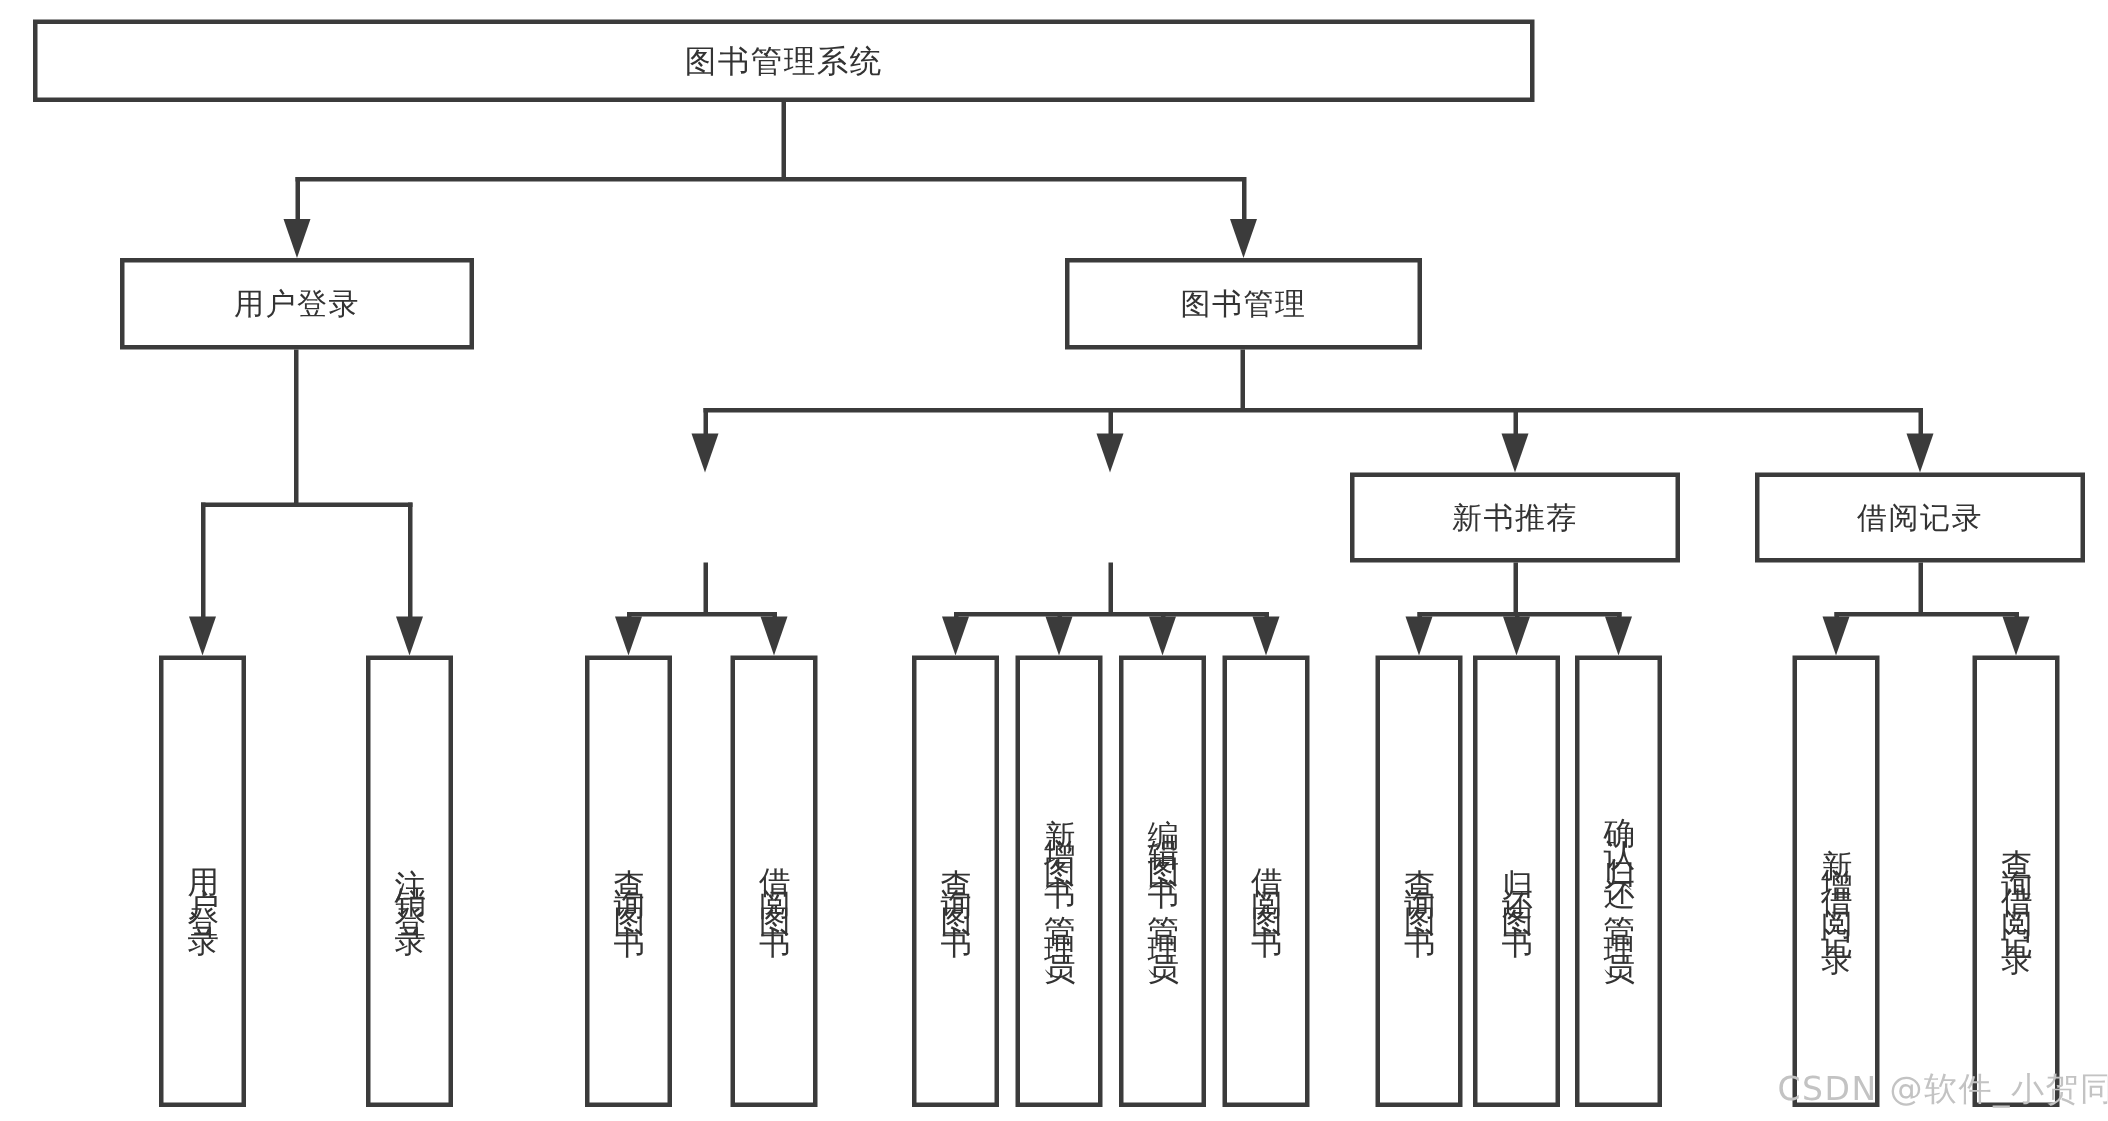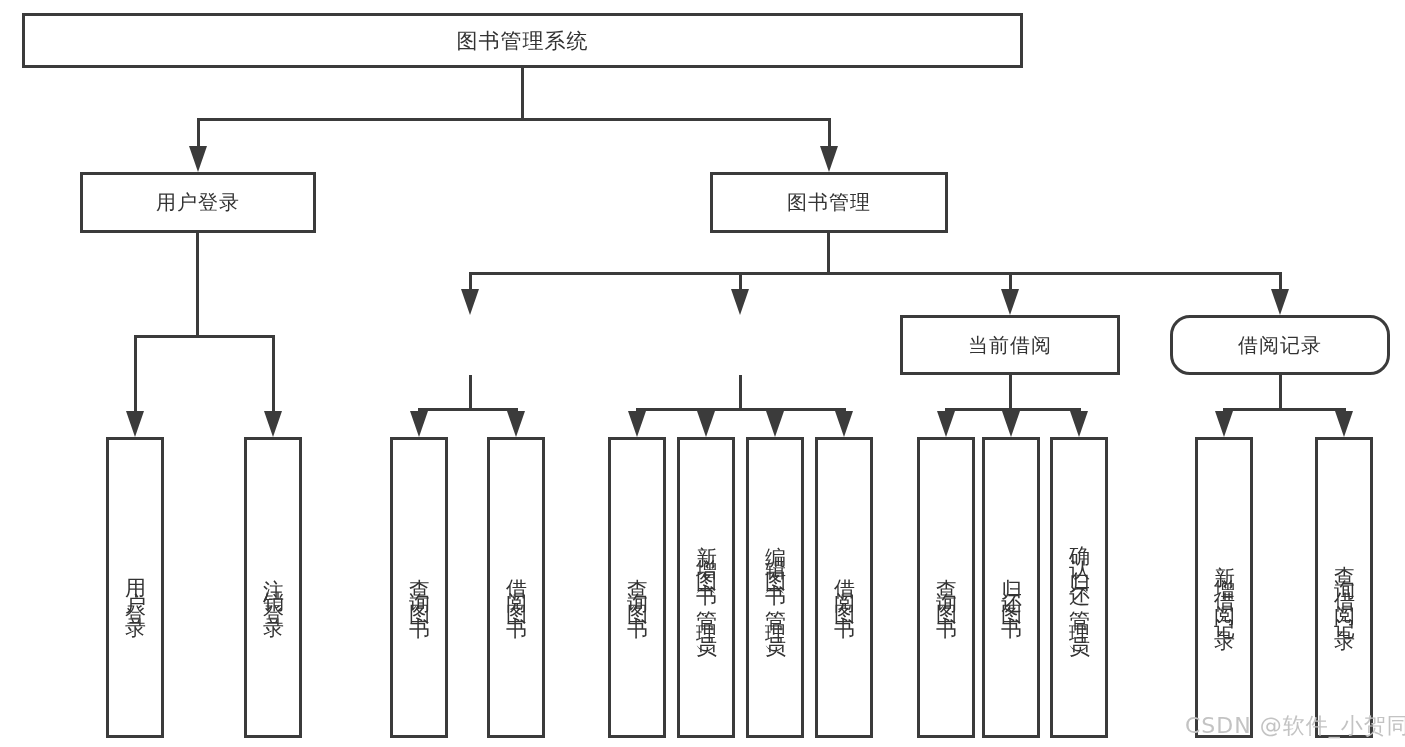--- a/index.html
+++ b/index.html
@@ -84,22 +84,22 @@
   <div class="hline" style="left:469px; top:272px; width:813px;"></div>
   <div class="vline" style="left:469px; top:272px; height:22px;"></div>
   <div class="vline" style="left:739px; top:272px; height:22px;"></div>
   <div class="vline" style="left:1009px; top:272px; height:22px;"></div>
   <div class="vline" style="left:1279px; top:272px; height:22px;"></div>
   <div class="arrow" style="left:461px; top:289px;"></div>
   <div class="arrow" style="left:731px; top:289px;"></div>
   <div class="arrow" style="left:1001px; top:289px;"></div>
   <div class="arrow" style="left:1271px; top:289px;"></div>
 
-  <div class="box h" style="left:900px; top:315px; width:220px; height:60px;">当前借阅</div>
-  <div class="box h" style="left:1170px; top:315px; width:220px; height:60px;border-radius:20px;">借阅记录</div>
+  <div class="box h" style="left:900px; top:315px; width:220px; height:60px;">新书推荐</div>
+  <div class="box h" style="left:1170px; top:315px; width:220px; height:60px;">借阅记录</div>
 
   <div class="vline" style="left:469px; top:375px; height:33px;"></div>
   <div class="hline" style="left:418px; top:408px; width:100px;"></div>
   <div class="vline" style="left:418px; top:408px; height:7px;"></div>
   <div class="vline" style="left:515px; top:408px; height:7px;"></div>
   <div class="arrow" style="left:410px; top:411px;"></div>
   <div class="arrow" style="left:507px; top:411px;"></div>
 
   <div class="vline" style="left:739px; top:375px; height:33px;"></div>
   <div class="hline" style="left:636px; top:408px; width:210px;"></div>

